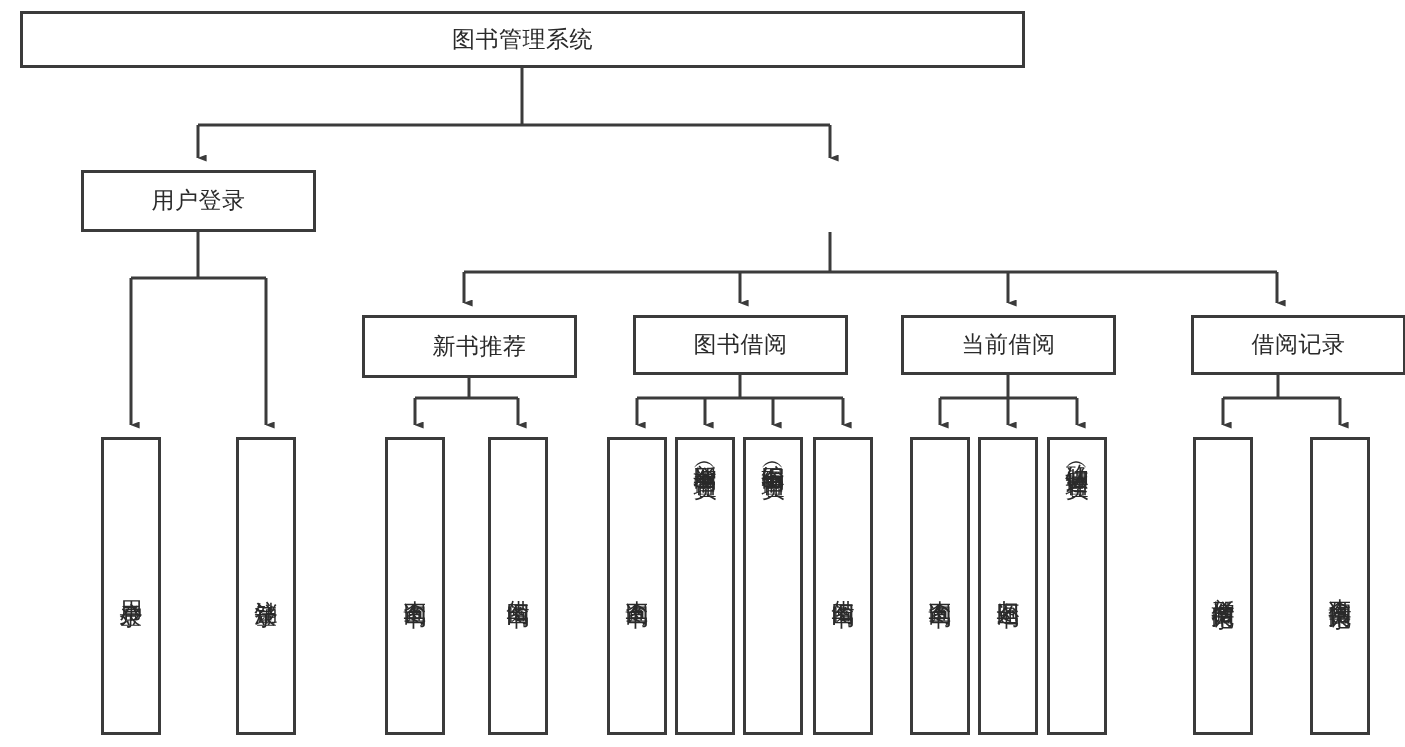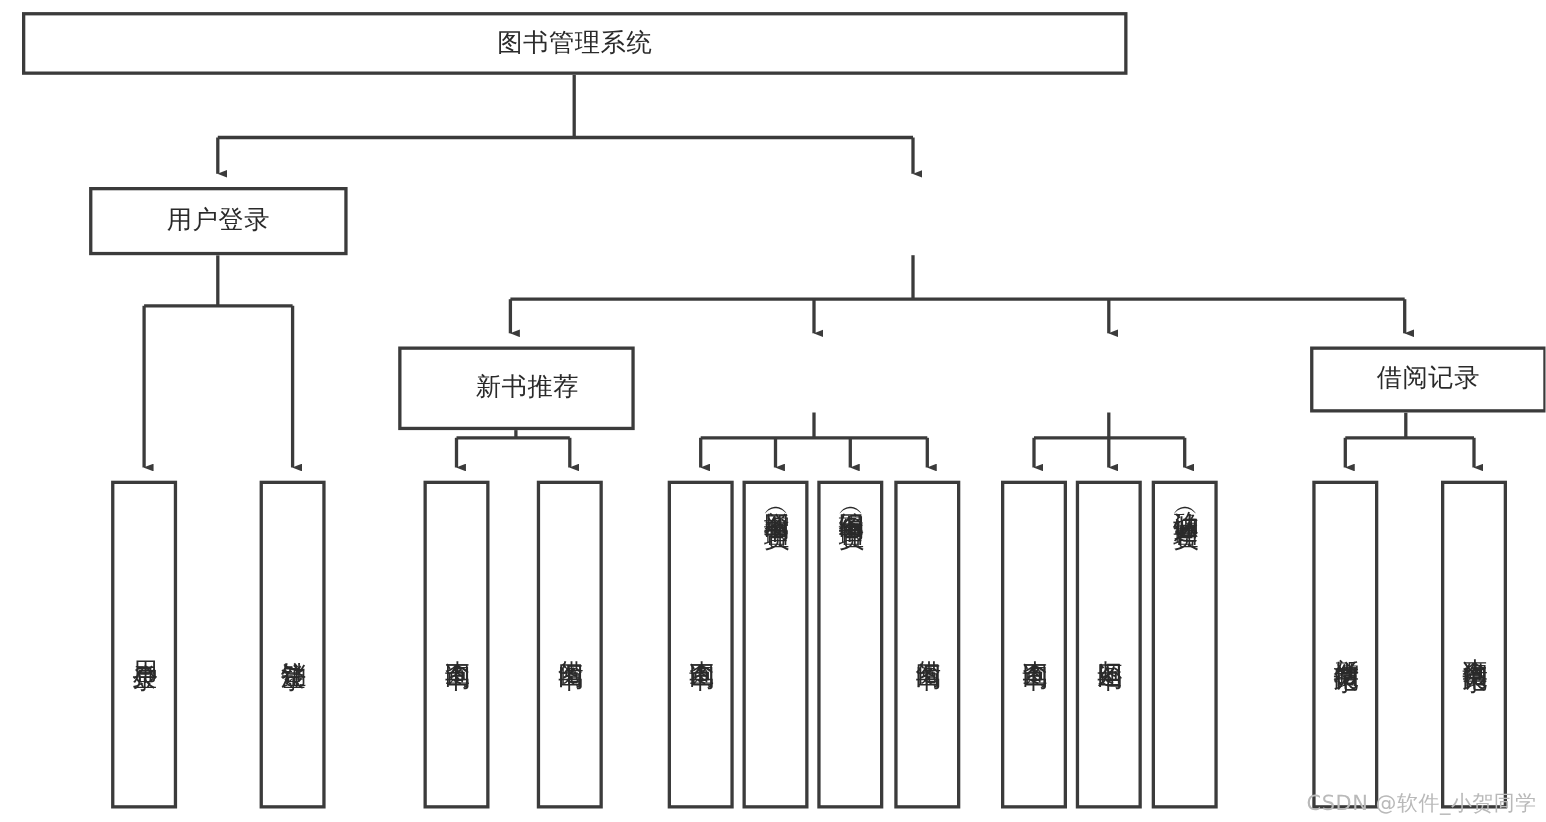--- a/index.html
+++ b/index.html
@@ -143,25 +143,31 @@
 
   <div class="node-box" style="left:20px; top:11px; width:1005px; height:57px;justify-content:center;">
     <span class="node-label-h">图书管理系统</span>
   </div>
 
   <div class="node-box" style="left:81px; top:170px; width:235px; height:62px;">
     <span class="node-label-h">用户登录</span>
   </div>
 
 
-  <div class="node-box" style="left:362px; top:315px; width:215px; height:76px;padding-left:20px;">
+  <div class="node-box" style="left:362px; top:315px; width:215px; height:63px;padding-left:20px;">
     <span class="node-label-h">新书推荐</span>
   </div>
 
-
+  <div class="node-box" style="left:633px; top:315px; width:215px; height:60px;">
+    <span class="node-label-h">图书借阅</span>
+  </div>
+
+  <div class="node-box" style="left:901px; top:315px; width:215px; height:60px;">
+    <span class="node-label-h">当前借阅</span>
+  </div>
 
   <div class="node-box" style="left:1171px; top:315px; width:215px; height:60px;margin-left:20px;">
     <span class="node-label-h">借阅记录</span>
   </div>
 
   <div class="node-box leaf" style="left:101px; top:437px; width:60px; height:298px;">
     <div class="leaf-inner">
       <span class="node-label-v">用户登录</span>
     </div>
   </div>
@@ -231,15 +237,14 @@
       <span class="node-label-v">新增借阅记录</span>
     </div>
   </div>
 
   <div class="node-box leaf" style="left:1310px; top:437px; width:60px; height:298px;">
     <div class="leaf-inner">
       <span class="node-label-v">查询借阅记录</span>
     </div>
   </div>
 
-  <div id="watermark">CSDN @软件_小贺同学</div>
 
 </div>
 
 </body></html>

